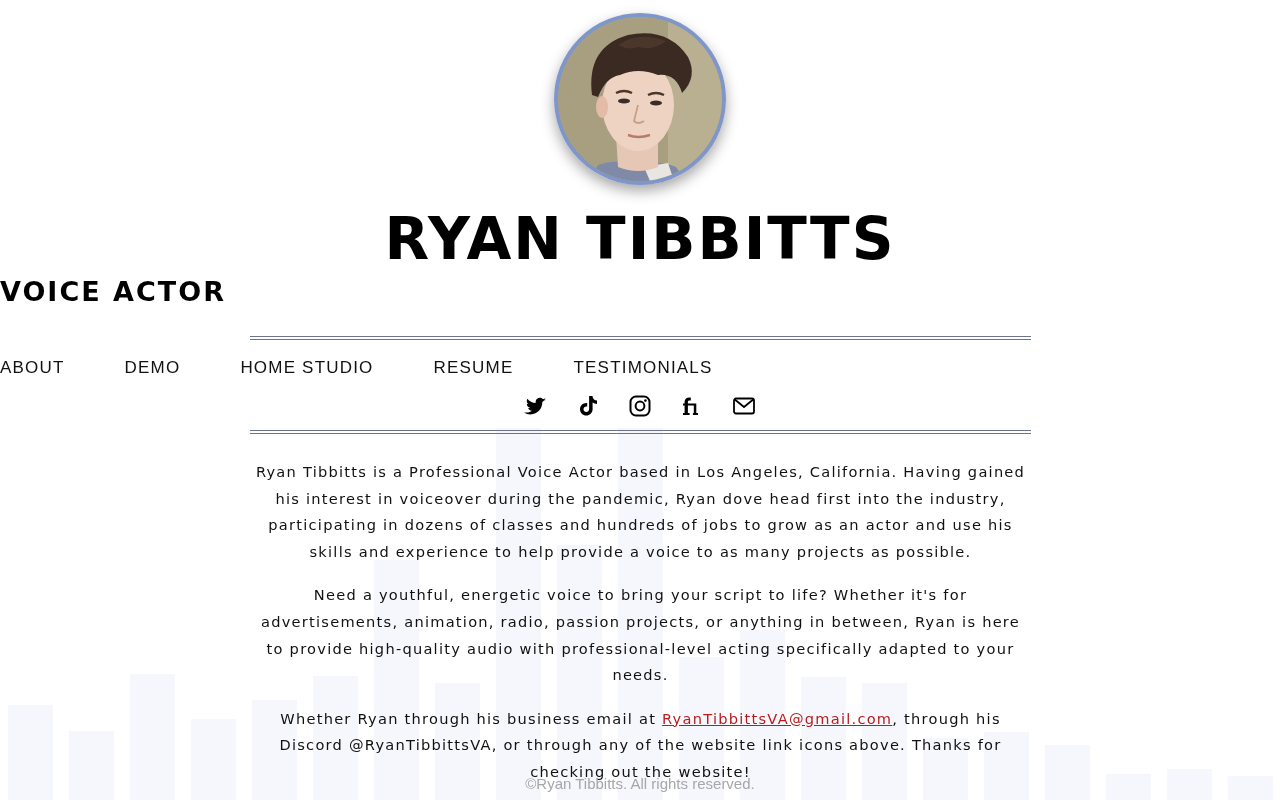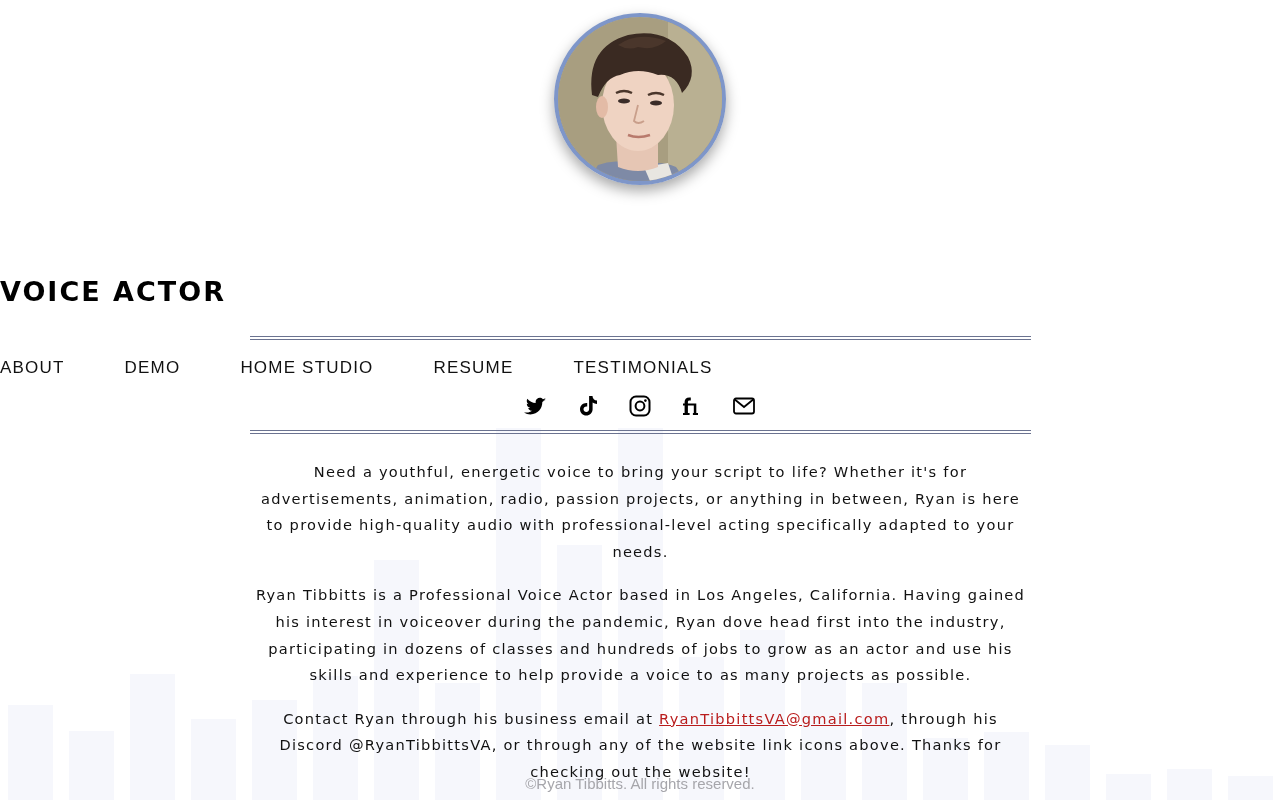--- a/index.html
+++ b/index.html
@@ -118,20 +118,21 @@
       <ellipse cx="66" cy="84" rx="6" ry="2.6" fill="#3a2c28"></ellipse>
       <ellipse cx="98" cy="86" rx="6" ry="2.6" fill="#3a2c28"></ellipse>
       <path d="M58 76 Q66 72 74 76" stroke="#4a362b" stroke-width="2.5" fill="none"></path>
       <path d="M90 78 Q98 74 106 78" stroke="#4a362b" stroke-width="2.5" fill="none"></path>
 
       <path d="M80 88 L76 104 Q80 108 86 104" stroke="#c99f8b" stroke-width="1.8" fill="none"></path>
       <path d="M70 118 Q80 122 92 118" stroke="#b87a6c" stroke-width="2.5" fill="none"></path>
     </svg>
   </div>
 
+  <h1 class="name">RYAN TIBBITTS</h1>
   <h2 class="subtitle">VOICE ACTOR</h2>
 
   <div class="rule top"></div>
 
   <nav class="nav">
     <a href="#">ABOUT</a>
     <span class="sp"></span>
     <a href="#">DEMO</a>
     <span class="sp"></span>
     <a href="#">HOME STUDIO</a>
@@ -168,19 +169,19 @@
       <svg viewBox="0 0 24 24">
         <rect x="2" y="4.5" width="20" height="15" rx="2" fill="none" stroke="#000" stroke-width="1.8"></rect>
         <path d="M2.8 5.5 L12 13 L21.2 5.5" fill="none" stroke="#000" stroke-width="1.8"></path>
       </svg>
     </a>
   </div>
 
   <div class="rule bottom"></div>
 
   <section class="content">
+    <p>Ryan Tibbitts is a Professional Voice Actor based in Los Angeles, California. Having gained his interest in voiceover during the pandemic, Ryan dove head first into the industry, participating in dozens of classes and hundreds of jobs to grow as an actor and use his skills and experience to help provide a voice to as many projects as possible.</p>
     <p>Need a youthful, energetic voice to bring your script to life? Whether it's for advertisements, animation, radio, passion projects, or anything in between, Ryan is here to provide high-quality audio with professional-level acting specifically adapted to your needs.</p>
-    <p>Ryan Tibbitts is a Professional Voice Actor based in Los Angeles, California. Having gained his interest in voiceover during the pandemic, Ryan dove head first into the industry, participating in dozens of classes and hundreds of jobs to grow as an actor and use his skills and experience to help provide a voice to as many projects as possible.</p>
-    <p><span>Contact Ryan through his business email at </span><a href="#">RyanTibbittsVA@gmail.com</a><span>, through his Discord @RyanTibbittsVA, or through any of the website link icons above. Thanks for checking out the website!</span></p>
+    <p><span>Whether Ryan through his business email at </span><a href="#">RyanTibbittsVA@gmail.com</a><span>, through his Discord @RyanTibbittsVA, or through any of the website link icons above. Thanks for checking out the website!</span></p>
   </section>
 
   <footer class="footer">©Ryan Tibbitts. All rights reserved.</footer>
 </div>
 
 </body></html>

